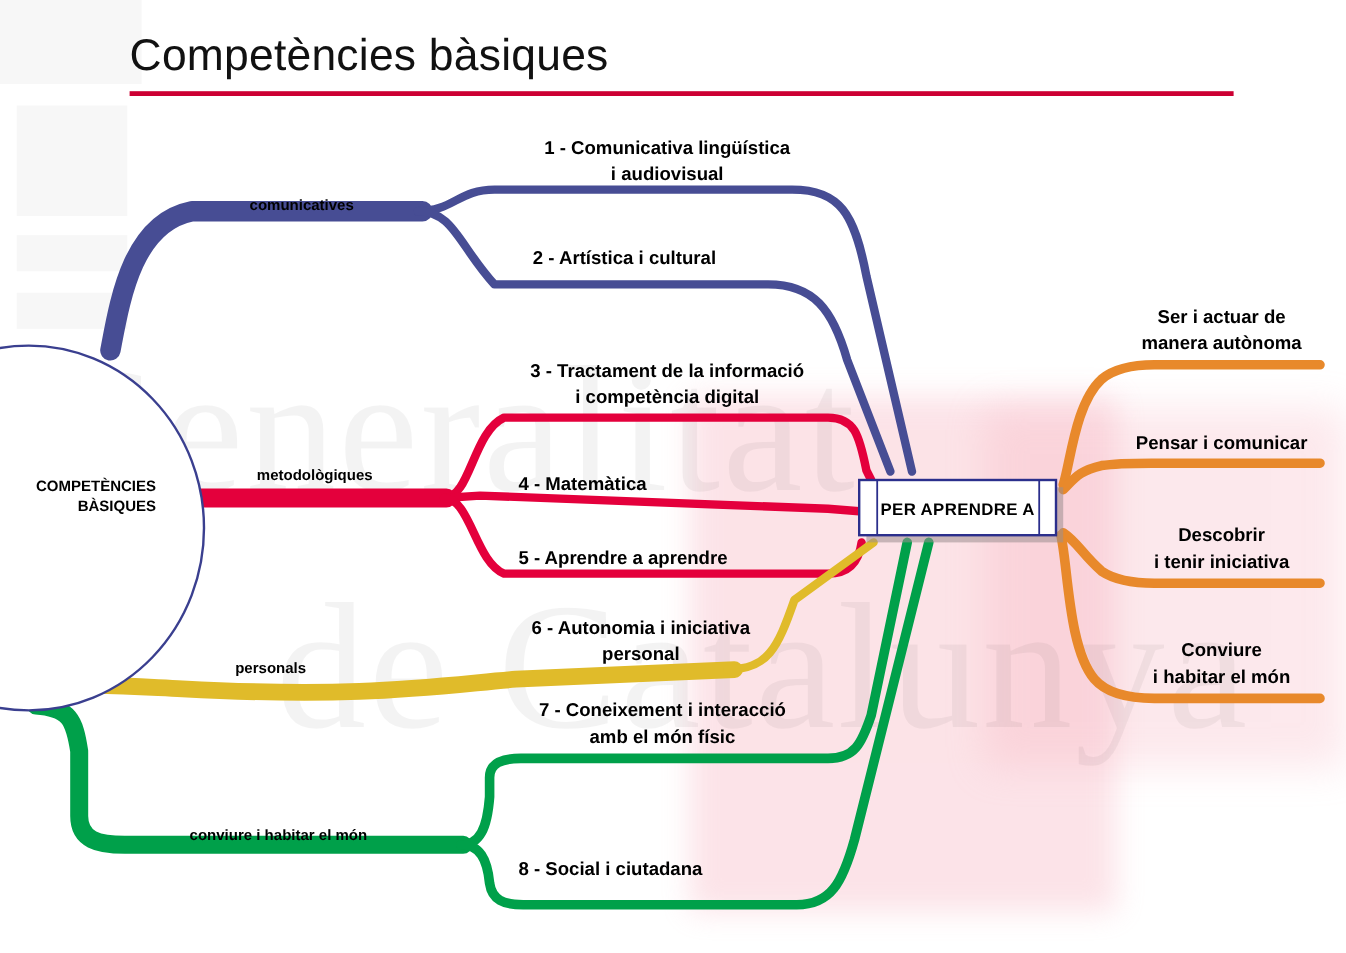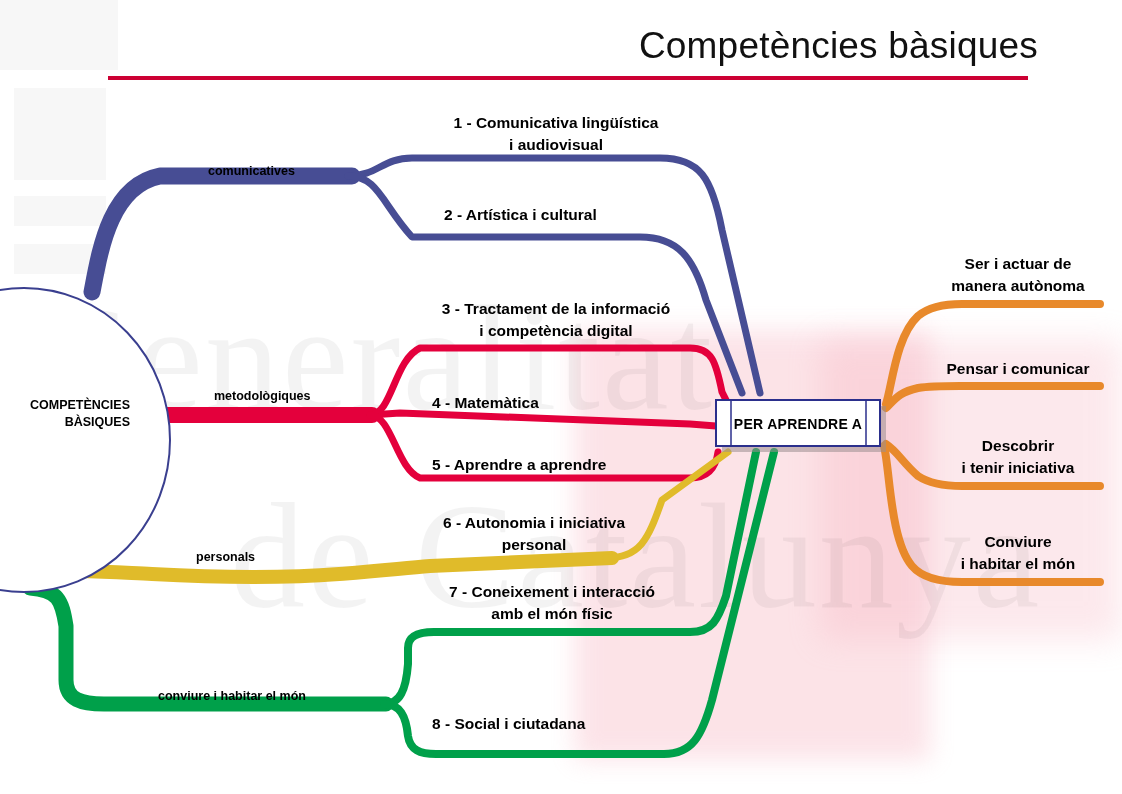--- a/index.html
+++ b/index.html
@@ -48,21 +48,20 @@
     top: 26px;
     width: 930px;
   }
   #page-title {
     font-size: 37px;
     color: #111111;
     font-weight: normal;
     line-height: 1.1;
     margin: 0;
     letter-spacing: 0.2px;
-    text-align: right;
   }
   #title-rule {
     margin-top: 9px;
     height: 4px;
     width: 920px;
     background: #cc0033;
   }
   
   #diagram {
     position: absolute;

